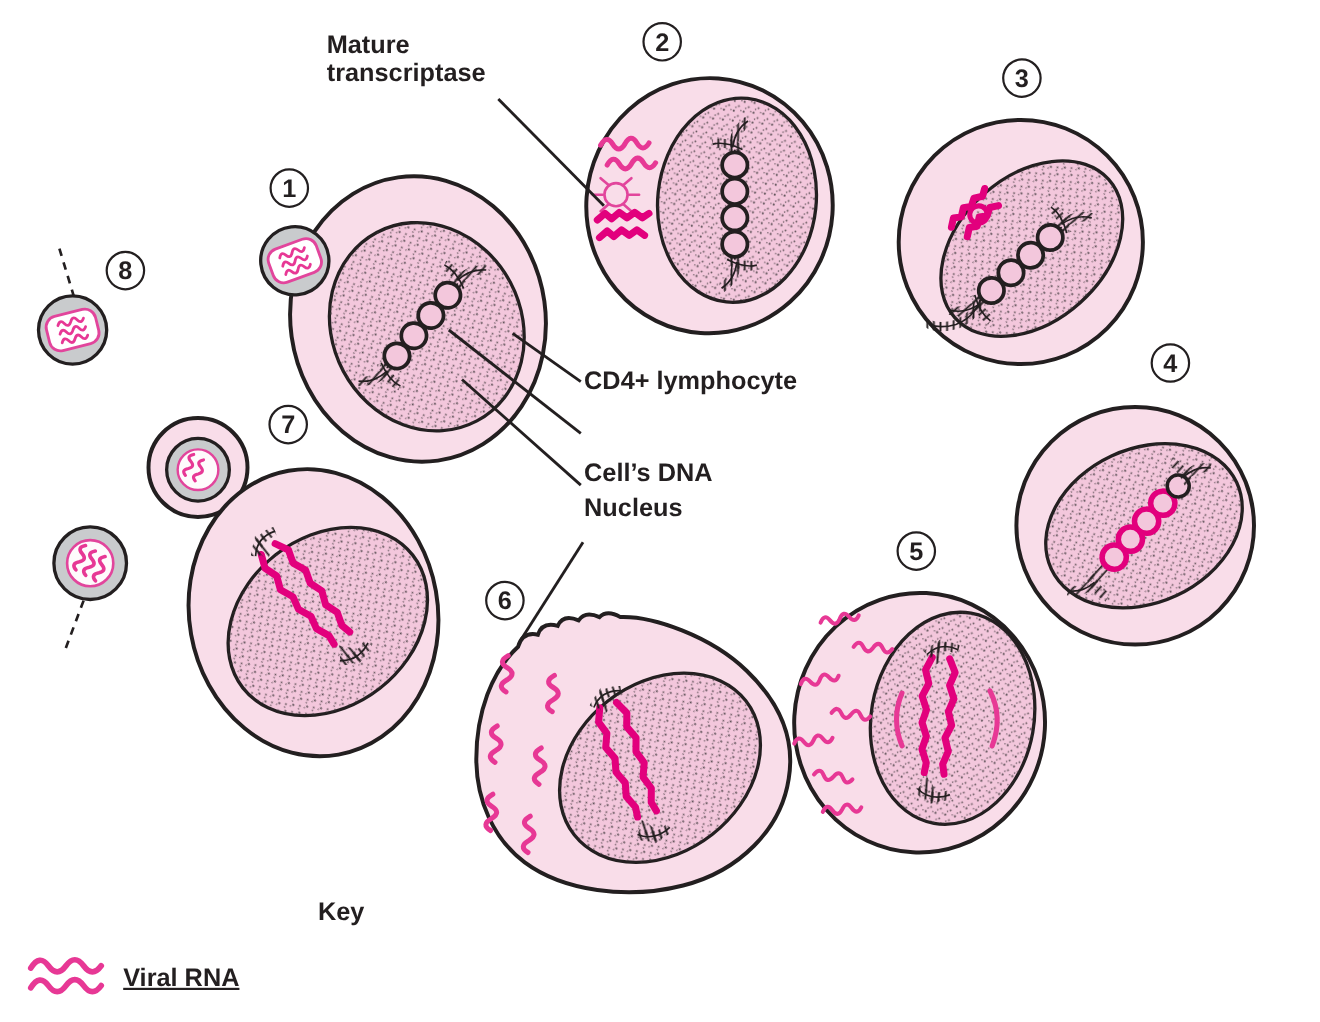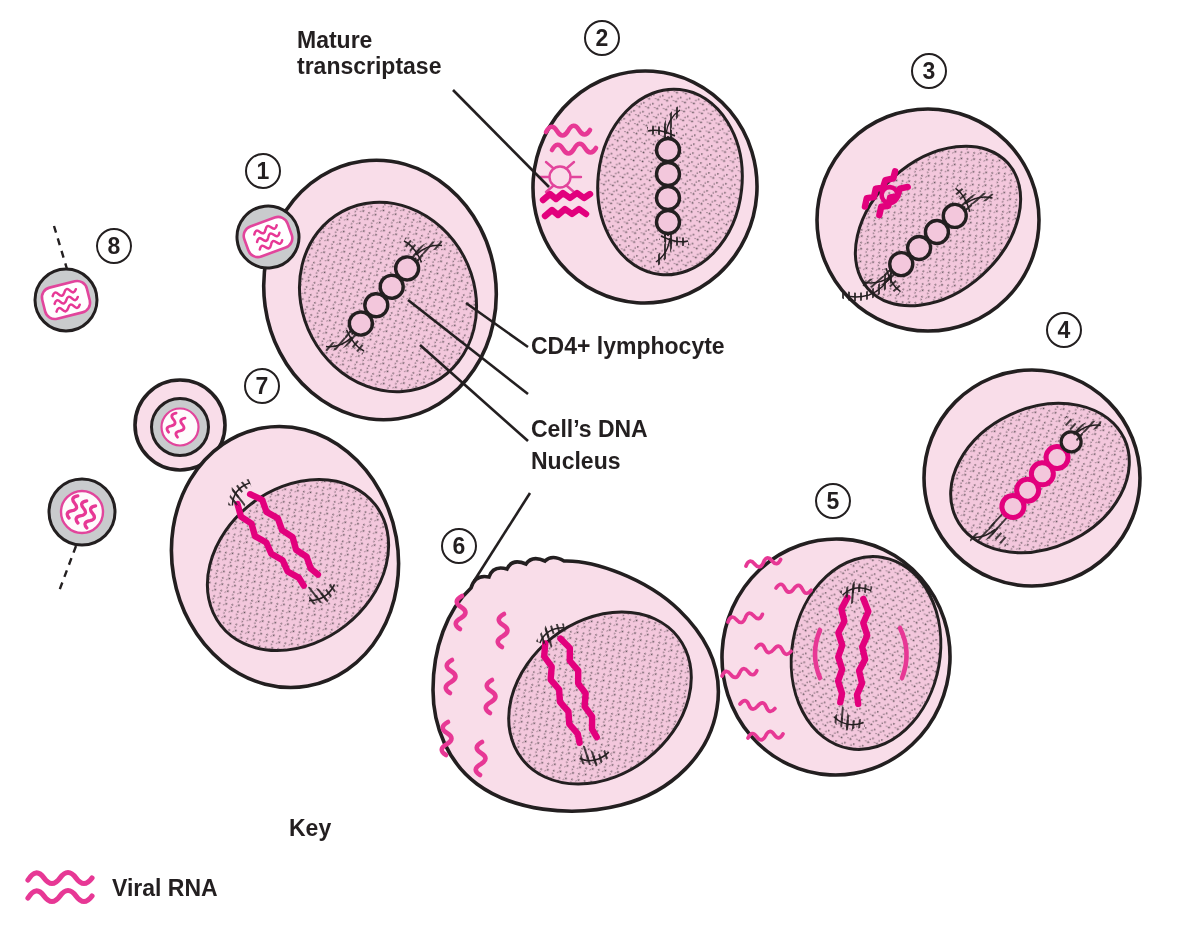--- a/index.html
+++ b/index.html
@@ -238,21 +238,21 @@
 <div class="num" style="left:584px;top:20px;">2</div>
 <div class="num" style="left:911px;top:53px;">3</div>
 <div class="num" style="left:1046px;top:312px;">4</div>
 <div class="num" style="left:815px;top:483px;">5</div>
 <div class="num" style="left:441px;top:528px;">6</div>
 <div class="num" style="left:244px;top:368px;">7</div>
 <div class="num" style="left:96px;top:228px;">8</div>
 
 <div class="lbl" style="left:289px;top:816px;">Key</div>
 
-<div class="key-item" style="left:24px;top:866px;">
+<div class="key-item" style="left:24px;top:866px;text-decoration:underline;">
   <svg width="74" height="44">
     <path d="M4,14 q8,-13 16,-2 t16,0 t16,0 t16,0" fill="none" stroke="#e73895" stroke-width="5.2" stroke-linecap="round"></path>
     <path d="M4,32 q8,-13 16,-2 t16,0 t16,0 t16,0" fill="none" stroke="#e73895" stroke-width="5.2" stroke-linecap="round"></path>
   </svg>
   <span>Viral RNA</span>
 </div>
 
 
 
 </div>

